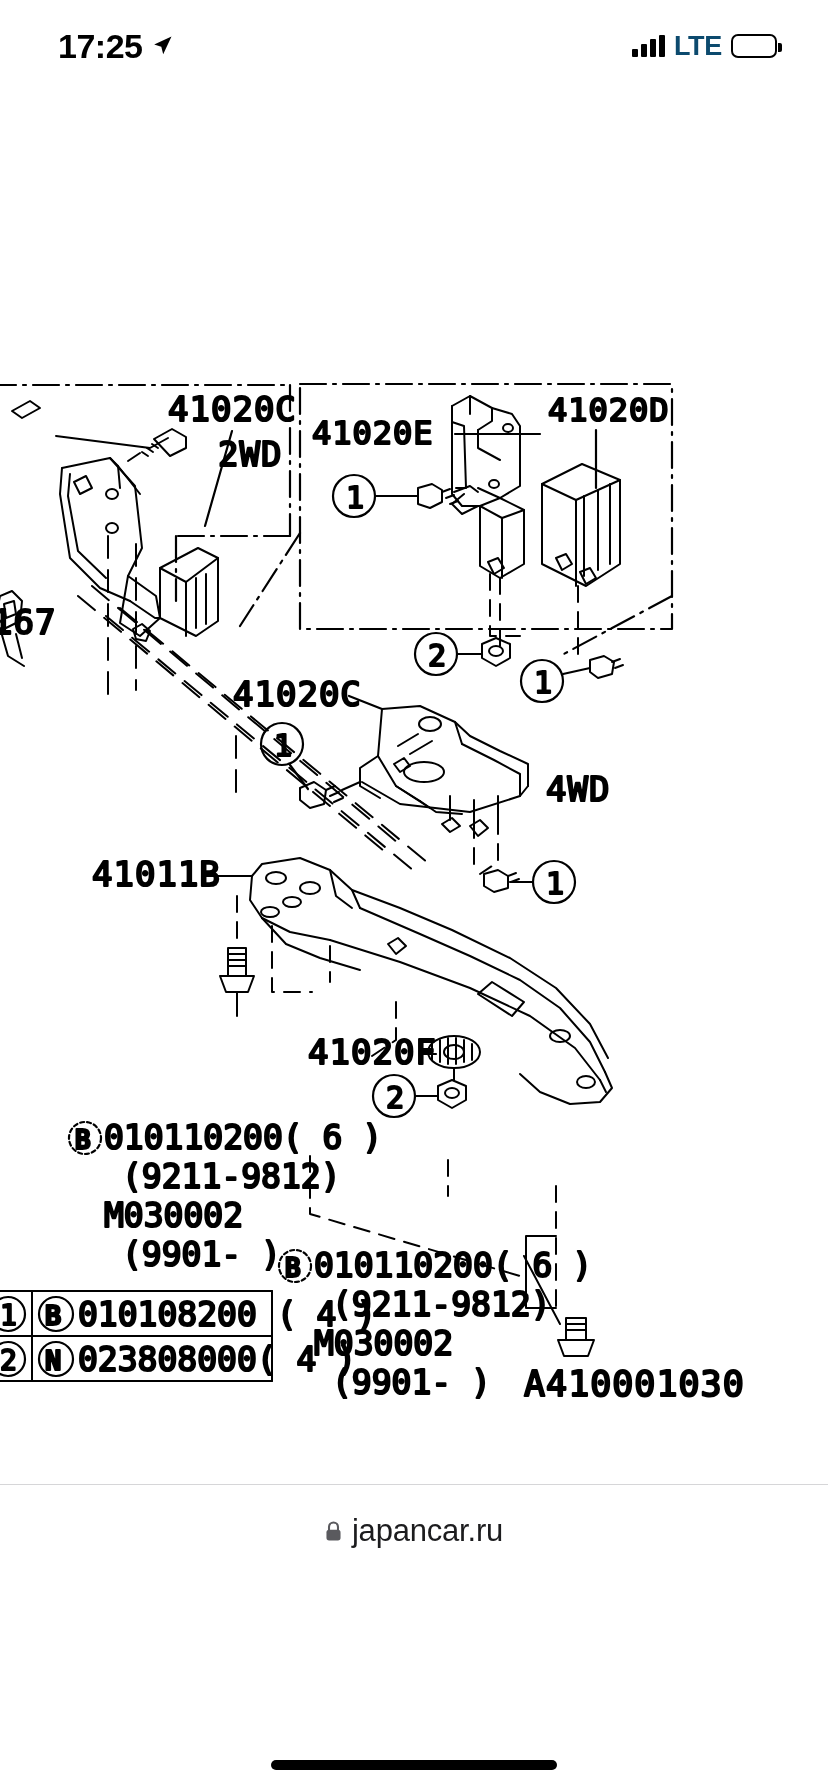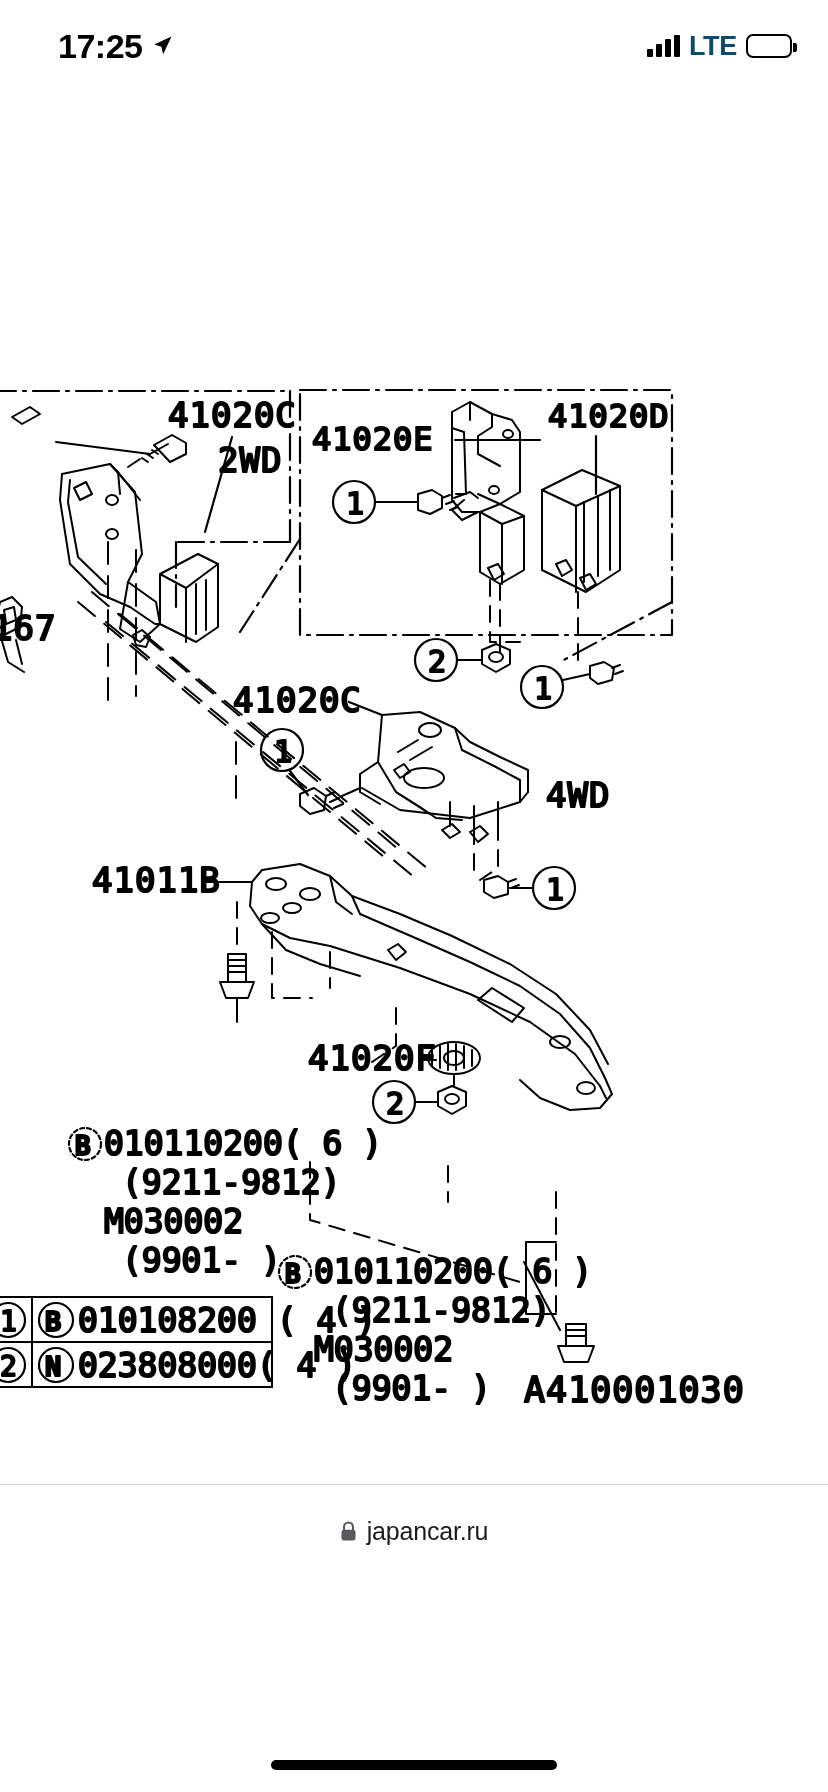--- a/index.html
+++ b/index.html
@@ -8,21 +8,21 @@
     background:#ffffff;
     font-family:"Liberation Sans", sans-serif;
     overflow:hidden;
   }
   body { position:relative; }
 
   
   .statusbar{
     position:absolute; top:0; left:0; width:828px; height:92px;
     display:flex; align-items:center; justify-content:space-between;
-    padding:0 36px 0 58px;
+    padding:0 51px 0 58px;
   }
   .sb-left{ display:flex; align-items:center; gap:9px; }
   .sb-time{ font-size:34px; font-weight:600; color:#000; letter-spacing:-0.5px;
             font-family:"Liberation Sans", sans-serif; }
   .loc-arrow{ width:22px; height:22px; display:block; }
   .sb-right{ display:flex; align-items:center; gap:9px; }
   .bars{ display:flex; align-items:flex-end; gap:3px; height:22px; }
   .bars i{ display:block; width:6px; background:#000; border-radius:1px; }
   .bars i:nth-child(1){ height:8px; }
   .bars i:nth-child(2){ height:13px; }
@@ -33,34 +33,34 @@
             border:2.5px solid #000; border-radius:7px; padding:2px; }
   .battery::after{ content:""; position:absolute; right:-7px; top:7px;
             width:4px; height:9px; background:#000; border-radius:0 2px 2px 0; }
   .batt-fill{ height:100%; background:#000; border-radius:3px; }
 
   
   .content{
     position:absolute; top:92px; left:0; width:828px; height:1392px;
     background:#ffffff; overflow:hidden;
   }
-  .diagram{ position:absolute; top:10px; left:0; width:828px; height:1392px; }
+  .diagram{ position:absolute; top:4px; left:0; width:828px; height:1392px; }
   .diagram svg{ display:block; width:828px; height:1392px; }
 
   
   .browserbar{
     position:absolute; left:0; bottom:0; width:828px; height:308px;
     background:#ffffff; border-top:1px solid #d6d6d8;
   }
   .url-row{
     position:absolute; top:22px; left:0; width:828px; height:48px;
     display:flex; align-items:center; justify-content:center; gap:10px;
   }
   .lock-icon{ width:17px; height:21px; display:block; }
-  .url-text{ font-size:25px; color:#1c1c1e; letter-spacing:-0.2px;
+  .url-text{ font-size:31px; color:#1c1c1e; letter-spacing:-0.2px;
              font-family:"Liberation Sans", sans-serif; }
   .home-indicator{
     position:absolute; bottom:22px; left:50%; transform:translateX(-50%);
     width:286px; height:10px; background:#000; border-radius:5px;
   }
 
   
   text{ font-family:"DejaVu Sans Mono", monospace; fill:#000; }
 </style>
 </head>

